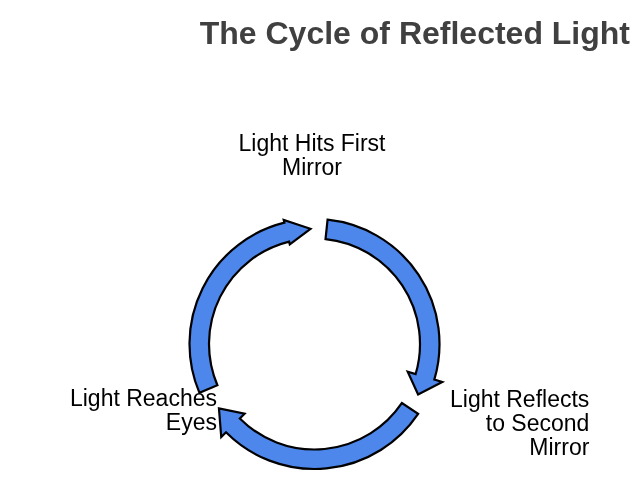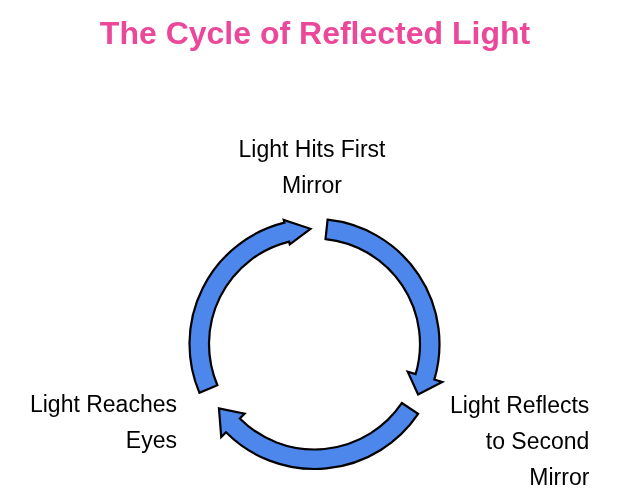--- a/index.html
+++ b/index.html
@@ -15,51 +15,52 @@
     overflow: hidden;
     font-family: "Liberation Sans", sans-serif;
     color: #000000;
   }
   .title {
     position: absolute;
     top: 14px;
     left: 0;
     width: 100%;
     margin: 0;
-    text-align: center;
+    text-align: right;
     font-size: 32px;
     line-height: 38px;
     font-weight: bold;
-    color: #ec4899;
+    color: #404040;
   }
   .arrows-svg {
     position: absolute;
     left: 0;
     top: 0;
     width: 630px;
     height: 495px;
   }
   .node {
     position: absolute;
     font-size: 23px;
-    line-height: 36px;
+    line-height: 24px;
     white-space: pre-line;
     color: #000000;
   }
   .node-top {
     top: 131px;
     left: 312px;
     transform: translateX(-50%);
     text-align: center;
   }
   .node-left {
     top: 386px;
-    left: 0;
+    left: 12px;
     width: 177px;
     text-align: right;
+    padding-left: 28px;
   }
   .node-right {
     top: 387px;
     left: 450px;
     text-align: right;
   }
 </style>
 </head>
 <body>
 

